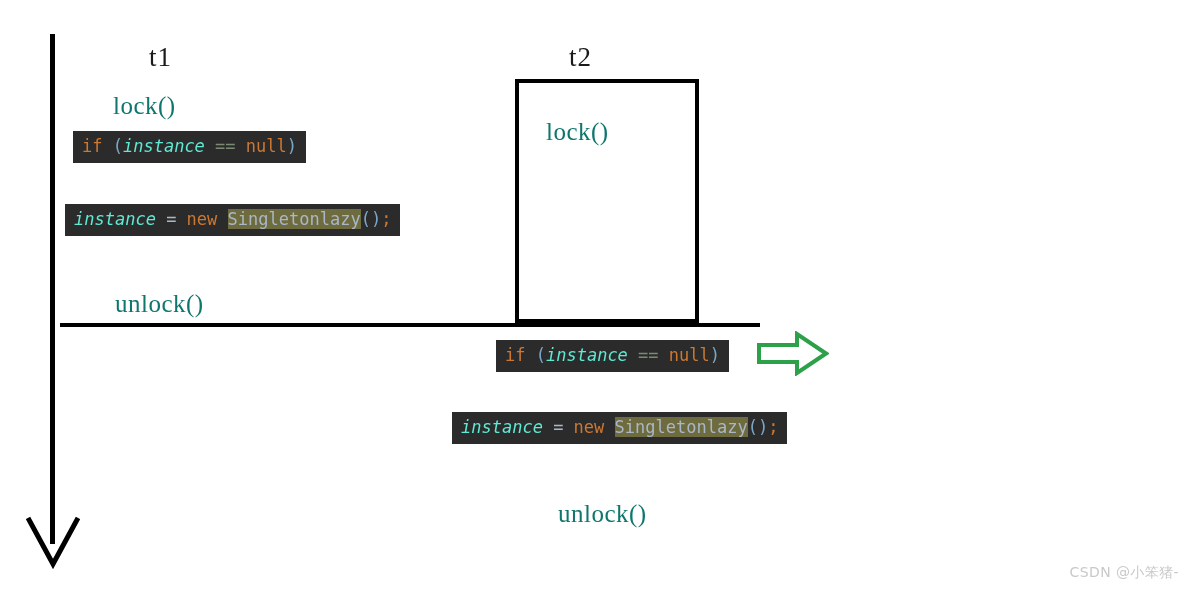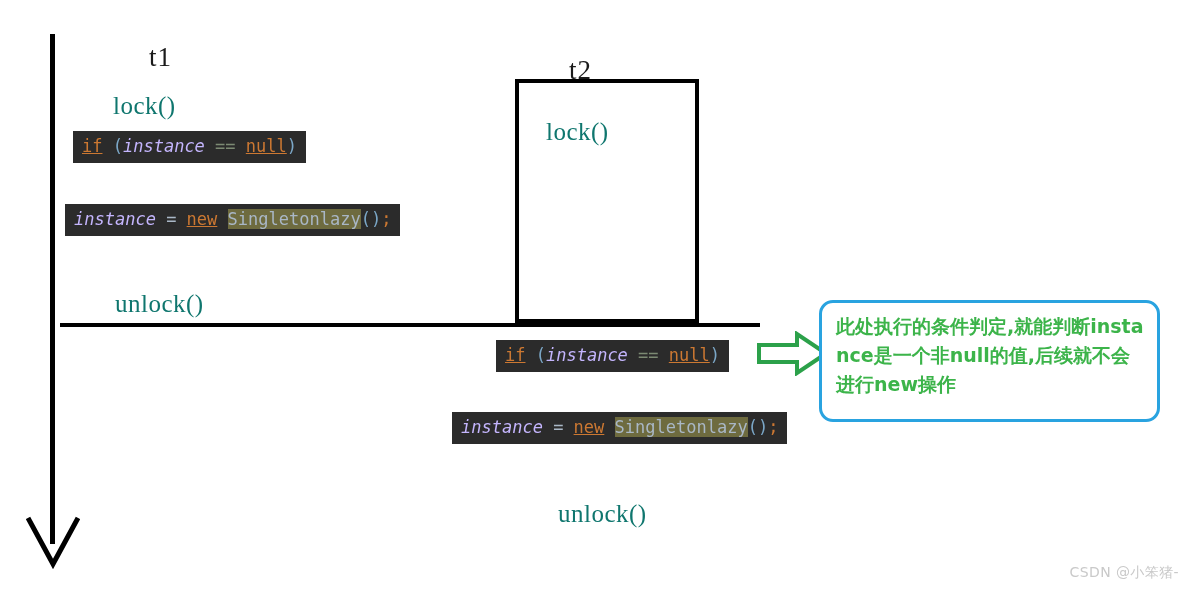--- a/index.html
+++ b/index.html
@@ -51,21 +51,21 @@
   
   .col-header {
     position: absolute;
     font-family: "Liberation Serif", "DejaVu Serif", serif;
     font-size: 27px;
     color: #1a1a1a;
     letter-spacing: 1px;
     white-space: nowrap;
   }
   #header-t1 { left: 149px; top: 42px; }
-  #header-t2 { left: 569px; top: 42px; margin-top: 13px; }
+  #header-t2 { left: 569px; top: 42px; }
 
   
   .lock-label {
     position: absolute;
     font-family: "Liberation Serif", "DejaVu Serif", serif;
     color: #0f766e;
     white-space: nowrap;
     letter-spacing: 0.5px;
   }
   #t1-lock     { left: 113px; top: 92px;  font-size: 25px; }
@@ -90,23 +90,23 @@
     position: absolute;
     background: #2b2b2b;
     color: #a9b7c6;
     font-family: "DejaVu Sans Mono", "Liberation Mono", monospace;
     font-size: 17px;
     line-height: 1.45;
     padding: 3px 9px 4px 9px;
     white-space: pre;
     letter-spacing: 0px;
   }
-  .tok-kw      { color: #cc7832; text-decoration: underline; }      
+  .tok-kw      { color: #cc7832; }      
   .tok-paren   { color: #7ba7c7; }      
-  .tok-var     { color: #c4b5fd; font-style: italic; }  
+  .tok-var     { color: #5eead4; font-style: italic; }  
   .tok-op      { color: #7c8a73; }      
   .tok-eq      { color: #a9b7c6; }      
   .tok-cls     { color: #a9b7c6; background: #6e6b3f; text-align: right; }  
   .tok-semi    { color: #cc7832; }
 
   #t1-code-if     { left: 73px;  top: 131px; }
   #t1-code-new    { left: 65px;  top: 204px; }
   #t2-code-if     { left: 496px; top: 340px; }
   #t2-code-new    { left: 452px; top: 412px; }
 
@@ -185,19 +185,16 @@
   <div class="code-block" id="t2-code-if"><span class="tok-kw">if</span><span class="tok-paren"> (</span><span class="tok-var">instance</span><span class="tok-op"> == </span><span class="tok-kw">null</span><span class="tok-paren">)</span></div>
 
   <div class="code-block" id="t2-code-new"><span class="tok-var">instance</span><span class="tok-eq"> = </span><span class="tok-kw">new</span><span class="tok-eq"> </span><span class="tok-cls">Singletonlazy</span><span class="tok-paren">()</span><span class="tok-semi">;</span></div>
 
   <div class="lock-label" id="t2-unlock">unlock()</div>
 
   <svg id="callout-arrow" viewBox="0 0 72 45">
     <path d="M2 14 L40 14 L40 3 L69 22.5 L40 42 L40 31 L2 31 Z" fill="none" stroke="#2ca14a" stroke-width="4" stroke-linejoin="miter"></path>
   </svg>
 
-  <div id="annotation-box">
-    <div id="annotation-text">此处执行的条件判定,就能判断instance是一个非null的值,后续就不会进行new操作</div>
-  </div>
 
   <div id="watermark">CSDN @小笨猪-</div>
 
 </div>
 
 </body></html>

